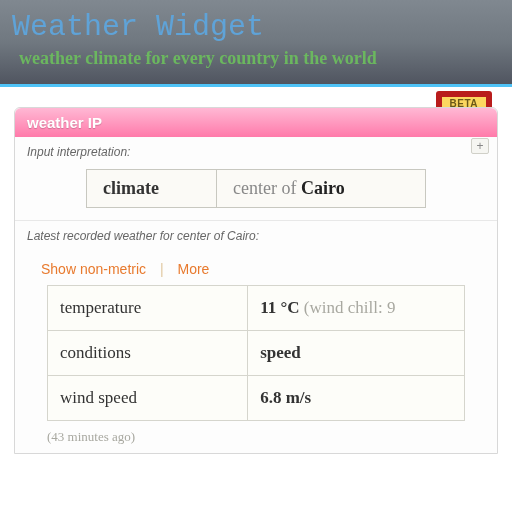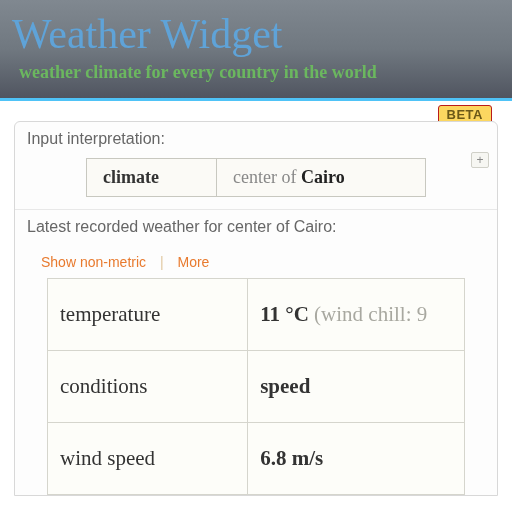--- a/index.html
+++ b/index.html
@@ -3,34 +3,34 @@
 <meta charset="utf-8">
 <style>
 * { margin: 0; padding: 0; box-sizing: border-box; }
 body { width: 512px; height: 512px; font-family: Arial, sans-serif; background: #fff; overflow: hidden; }
 
 .header {
   background: linear-gradient(to bottom, #808890 0%, #707880 50%, #505560 100%);
   padding: 10px 12px 14px;
   position: relative;
 }
-.header-title { color: #5fa3d8; font-size: 42px; font-family: Liberation Serif, serif; }
+.header-title { color: #5fa3d8; font-size: 30px; font-family: Liberation Mono, monospace; }
 .header-subtitle { color: #6bb75f; font-size: 18px; font-weight: bold; font-family: Georgia, serif; margin-top: 4px; line-height: 1.2; margin-left: 7px; }
 
 .content-wrapper { border-top: 3px solid #4fc3f7; background: #fff; padding: 20px 14px 0; position: relative; }
 
 .beta-badge {
   position: absolute;
   right: 20px;
   top: 4px;
   background: #fcd760;
-  border: 1px solid #b91c1c;
+  border: 6px solid #b91c1c;
   border-radius: 3px;
   padding: 1px 8px;
-  font-size: 13px;
+  font-size: 10px;
   font-weight: bold;
   color: #6b5818;
   letter-spacing: 0.5px;
 }
 
 .widget {
   border: 1px solid #d8d8d8;
   border-radius: 6px 6px 0 0;
   background: #fdfdfd;
   position: relative;
@@ -59,44 +59,44 @@
   border-radius: 2px;
   font-size: 12px;
   color: #888;
   text-align: center;
   line-height: 14px;
   cursor: pointer;
   z-index: 5;
 }
 
 .section { padding: 8px 12px 12px; border-bottom: 1px solid #e8e8e8; }
-.section-label { font-size: 16px; color: #666; margin-bottom: 10px; }
+.section-label { font-size: 12px; color: #666; margin-bottom: 10px; font-style: italic; }
 
 .interp-row { display: flex; justify-content: center; gap: 0; }
 .interp-cell {
   border: 1px solid #c8c8c0;
   padding: 8px 16px;
   font-family: Georgia, serif;
   font-size: 18px;
   background: #fbfaf6;
 }
 .interp-cell:first-child { border-right: none; font-weight: bold; color: #333; min-width: 130px; }
 .interp-cell:last-child { color: #888; min-width: 210px; }
 .interp-cell .strong { color: #222; font-weight: bold; }
 
 .actions { text-align: left; padding: 8px 14px 8px; font-size: 14px; }
 .action-link { color: #e87a2e; cursor: pointer; }
 .action-sep { color: #e0c8a0; margin: 0 10px; }
 
 .data-table { width: calc(100% - 40px); margin: 0 20px; border-collapse: collapse; }
 .data-table td {
   border: 1px solid #d5d5cd;
-  padding: 23px 12px;
+  padding: 12px 12px;
   font-family: Georgia, serif;
-  font-size: 21px;
+  font-size: 17px;
   background: #fdfdf9;
 }
 .data-table td:first-child { color: #333; width: 48%; }
 .data-table td:last-child { color: #333; }
 .data-table .bold { font-weight: bold; }
 .data-table .muted { color: #a8a8a0; }
 
 .timestamp { font-size: 13px; color: #a8a8a0; padding: 8px 20px; font-family: Georgia, serif; }
 </style>
 </head>
@@ -104,20 +104,23 @@
 
 <div class="header">
   <div class="header-title">Weather Widget</div>
   <div class="header-subtitle">weather climate for every country in the world</div>
 </div>
 
 <div class="content-wrapper">
   <div class="beta-badge">BETA</div>
 
   <div class="widget">
+    <div class="widget-titlebar">
+      <span>weather IP</span>
+    </div>
     <div class="plus-btn">+</div>
 
     <div class="section">
       <div class="section-label">Input interpretation:</div>
       <div class="interp-row">
         <div class="interp-cell">climate</div>
         <div class="interp-cell">
           <span>center of </span><span class="strong">Cairo</span>
         </div>
       </div>
@@ -141,15 +144,16 @@
           <td>conditions</td>
           <td><span class="bold">speed</span></td>
         </tr>
         <tr>
           <td>wind speed</td>
           <td><span class="bold">6.8 m/s</span></td>
         </tr>
       </tbody>
         </table>
 
+      <div class="timestamp">(43 minutes ago)</div>
     </div>
   </div>
 </div>
 
 </body></html>

